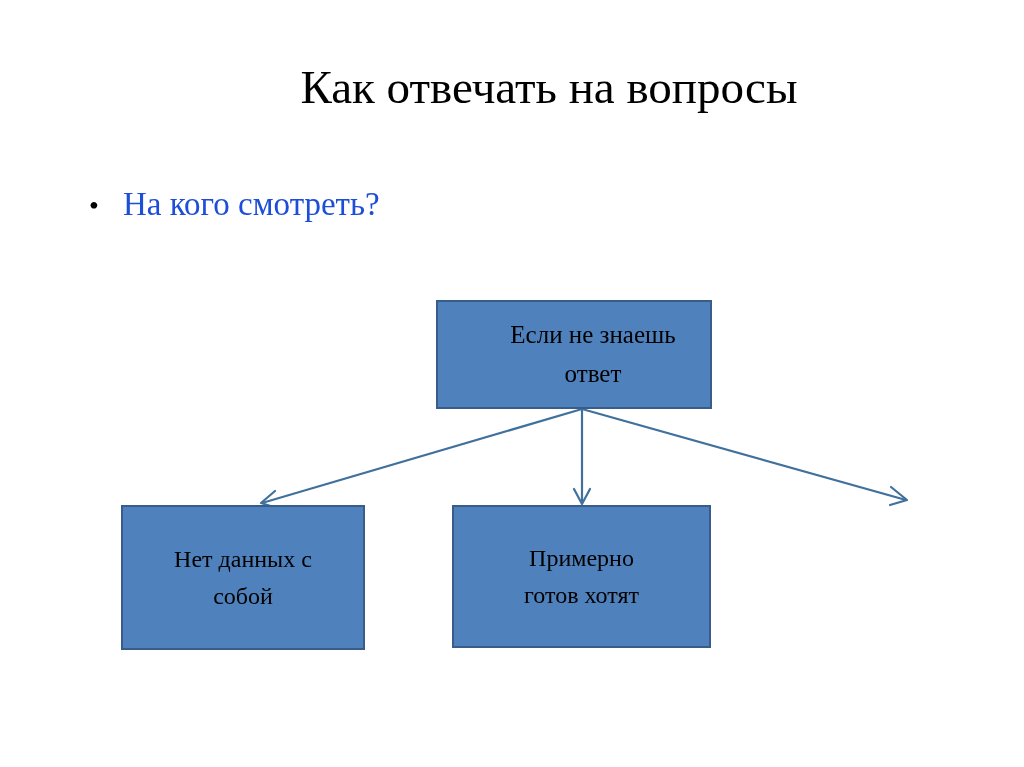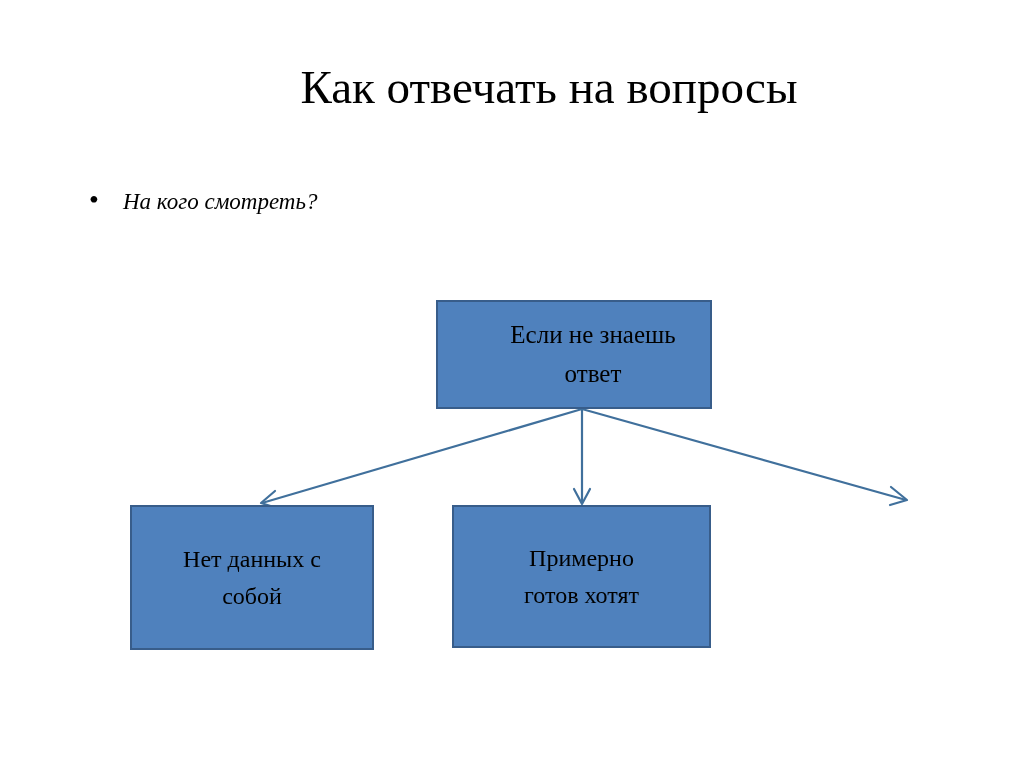--- a/index.html
+++ b/index.html
@@ -40,25 +40,24 @@
     align-items: baseline;
   }
   #bullet-marker {
     font-size: 28px;
     line-height: 1;
     color: #000000;
     width: 34px;
     display: inline-block;
   }
   #bullet-text {
-    font-size: 23px;
+    font-size: 33px;
     line-height: 1.1;
-    color: #000000;
+    color: #1d4ed8;
     white-space: nowrap;
-    font-style: italic;
   }
 
   
   .node {
     position: absolute;
     box-sizing: border-box;
     background: #4F81BD;
     border: 2px solid #385D8A;
     display: flex;
     align-items: center;
@@ -74,21 +73,21 @@
     padding: 0 10px;
     box-sizing: border-box;
     font-size: 24px;
     line-height: 1.52;
     white-space: pre-line;
   }
 
   #node-root       { left: 399px; top: 300px; width: 276px; height: 109px; }
   #node-root .node-label { font-size: 25px; line-height: 1.55; padding-left: 48px; }
 
-  #node-no-data    { left: 93px; top: 505px; width: 244px; height: 145px; }
+  #node-no-data    { left: 84px; top: 505px; width: 244px; height: 145px; }
   #node-approx     { left: 415px; top: 505px; width: 259px; height: 143px; }
   #node-confused   { left: 736px; top: 501px; width: 268px; height: 150px; }
 
   
   #connectors {
     position: absolute;
     left: 0;
     top: 0;
     width: 1024px;
     height: 767px;

